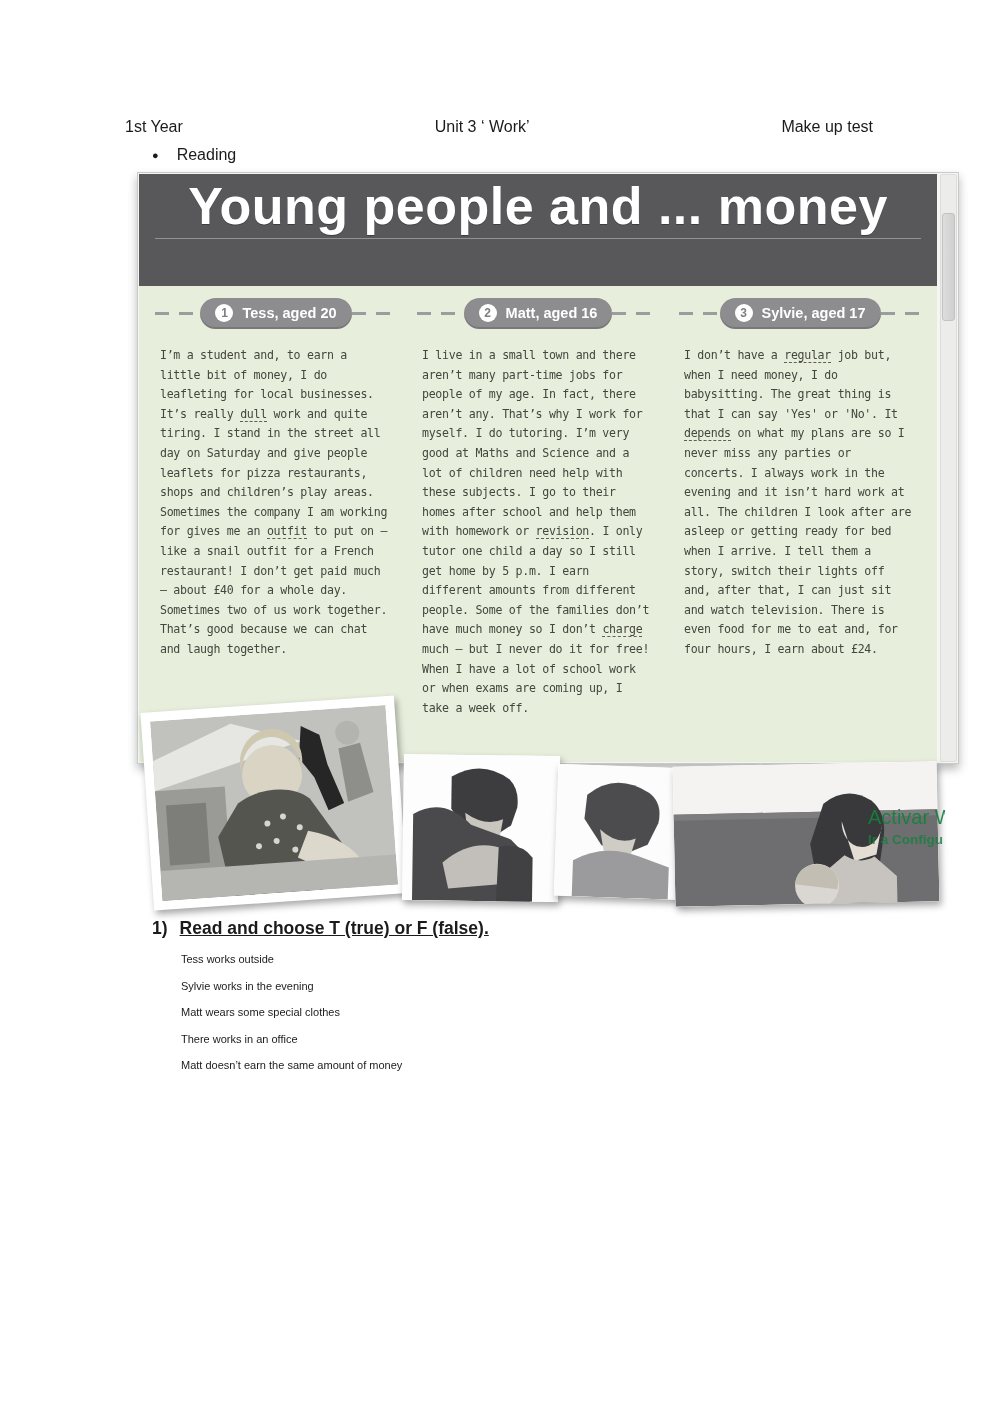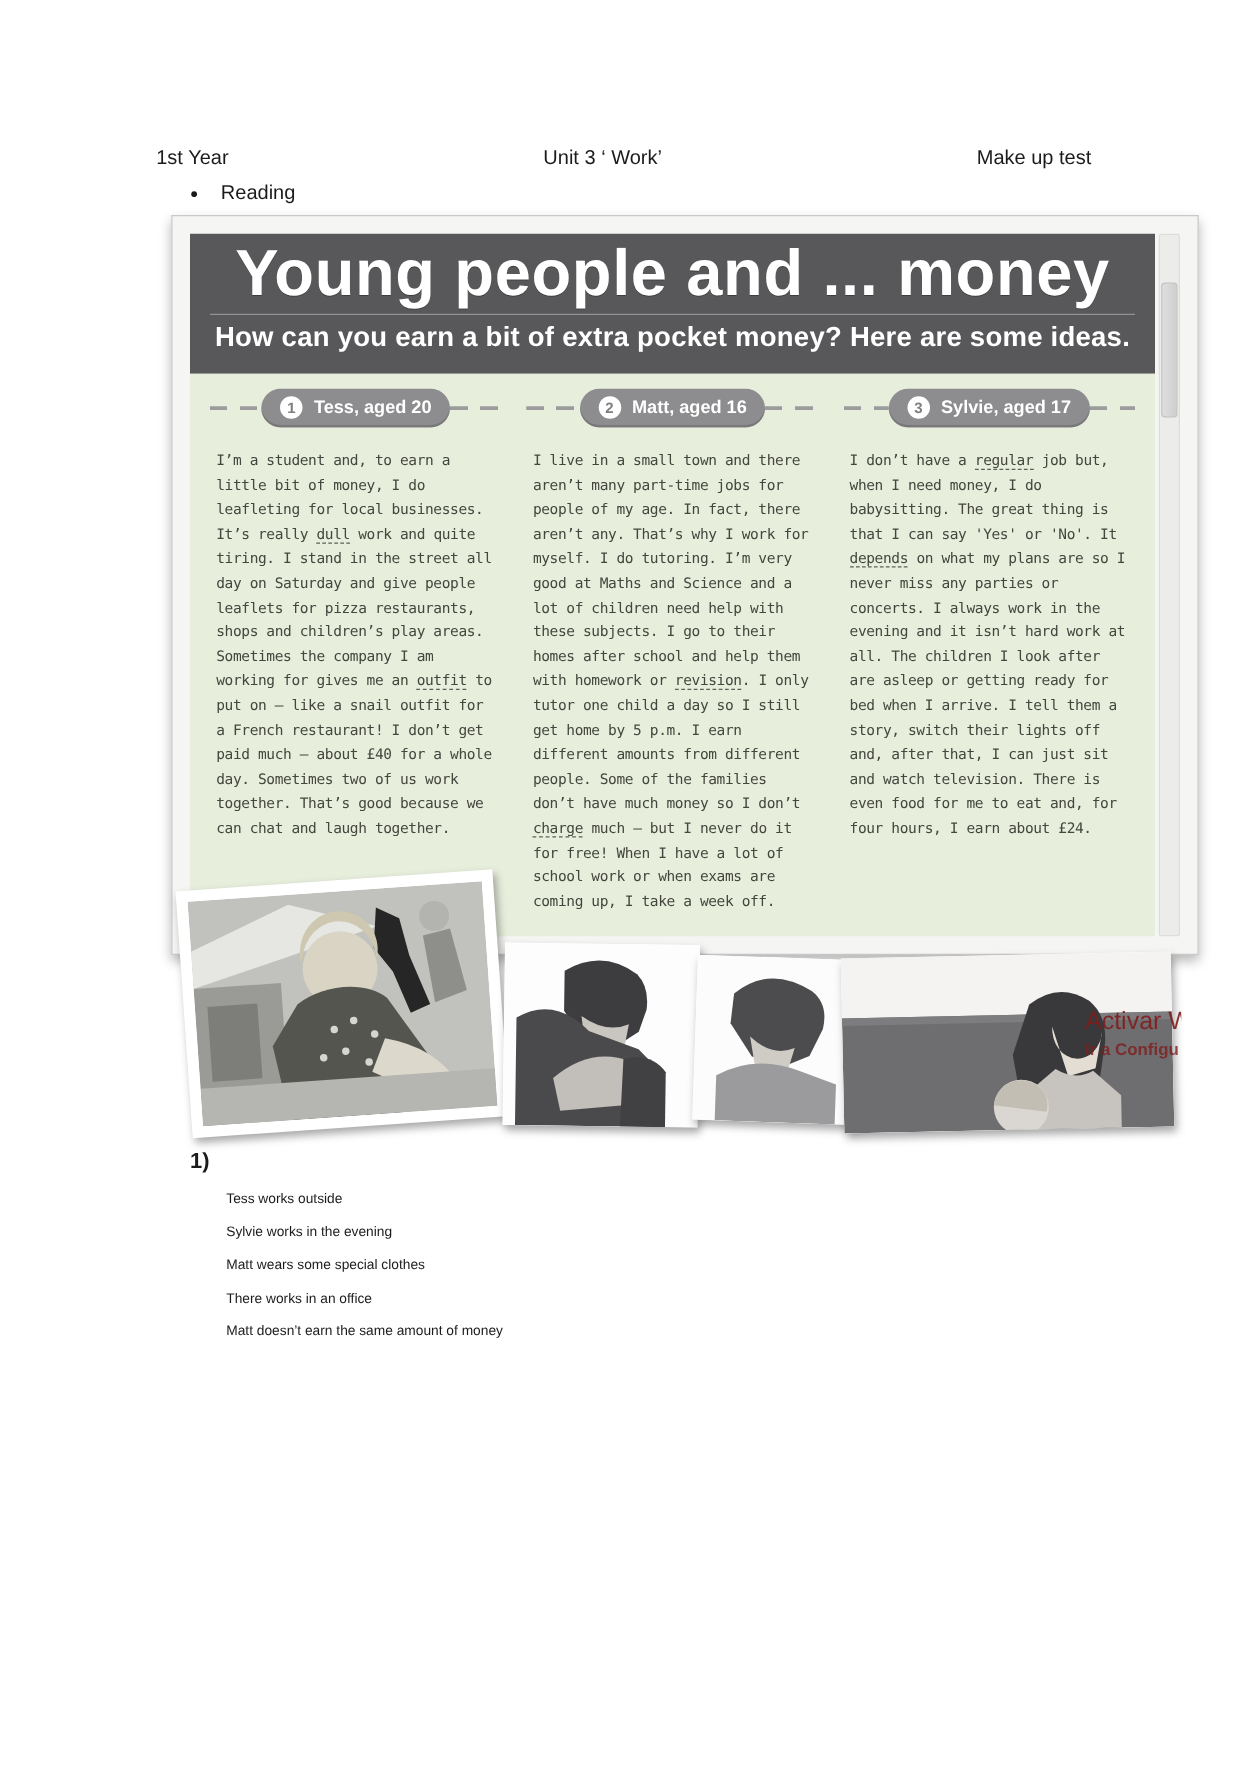--- a/index.html
+++ b/index.html
@@ -19,21 +19,21 @@
   .bullet-line {
     position:absolute; left:152px; top:146px; display:flex; align-items:center; gap:18px;
     font-size:16px;
   }
   .bullet-dot { font-size:11px; line-height:1; }
 
   
   .panel {
     position:absolute; left:137px; top:172px; width:822px; height:592px;
     background:#f5f5f3; border:1px solid #c9c9c7; box-sizing:border-box;
-    padding:14px; display:flex; box-shadow:0 5px 9px rgba(0,0,0,0.28);
+    padding:1px; display:flex; box-shadow:0 5px 9px rgba(0,0,0,0.28);
     z-index:1;
   }
   .panel-content { flex:1; display:flex; flex-direction:column; min-width:0; }
   .panel-header {
     height:112px; background:#58585a; color:#ffffff; text-align:center;
     box-sizing:border-box; padding-top:6px;
   }
   .panel-title {
     font-size:52px; font-weight:bold; letter-spacing:0.5px; line-height:1.02;
     text-shadow:0 1px 0 rgba(0,0,0,0.3);
@@ -84,21 +84,21 @@
     box-shadow:2px 4px 7px rgba(0,0,0,0.35);
   }
   .photo svg { display:block; }
   .photo-tess { left:147px; top:704px; padding:9px; transform:rotate(-4deg); }
   .photo-boy-older { left:403px; top:755px; transform:rotate(0.8deg); }
   .photo-boy-younger { left:556px; top:766px; transform:rotate(2deg); }
   .photo-couch { left:674px; top:764px; transform:rotate(-1.2deg); }
 
   .watermark {
     position:absolute; left:868px; top:806px; width:77px; overflow:hidden; z-index:3;
-    color:#7f1d1d; line-height:1.1; white-space:nowrap;
+    color:#15803d; line-height:1.1; white-space:nowrap;
   }
   .watermark .wm1 { font-size:20px; opacity:0.9; }
   .watermark .wm2 { font-size:13.5px; margin-top:5px; opacity:0.8;font-weight:bold; }
 
   
   .exercise { position:absolute; left:152px; top:918px; font-size:17.5px; }
   .ex-head { display:flex; gap:12px; font-weight:bold; }
   .ex-head .instruction { text-decoration:underline; }
   .statements { margin-top:14px; margin-left:29px; font-size:11px; }
   .statement { margin-bottom:14.5px; }
@@ -116,21 +116,20 @@
   <div class="bullet-line">
     <span class="bullet-dot">●</span>
     <span>Reading</span>
   </div>
 
   <div class="panel">
     <div class="panel-content">
       <div class="panel-header">
         <div class="panel-title">Young people and ... money</div>
         <div class="panel-divider"></div>
-        <div class="panel-subtitle">How can you earn a bit of extra pocket money? Here are some ideas.</div>
       </div>
       <div class="panel-green">
 
         <div class="col">
           <div class="col-head">
             <span class="dash"></span>
             <span class="pill">
               <span class="pill-num">1</span>
               <span>Tess, aged 20</span>
             </span>
@@ -229,20 +228,21 @@
   </div>
 
   <div class="watermark">
     <div class="wm1">Activar W</div>
     <div class="wm2">Ir a Configu</div>
   </div>
 
   <div class="exercise">
     <div class="ex-head">
       <span>1)</span>
+      <span class="instruction">Read and choose T (true) or F (false).</span>
     </div>
     <div class="statements">
       <div class="statement">Tess works outside</div>
       <div class="statement">Sylvie works in the evening</div>
       <div class="statement">Matt wears some special clothes</div>
       <div class="statement">There works in an office</div>
       <div class="statement">Matt doesn’t earn the same amount of money</div>
     </div>
   </div>
 

